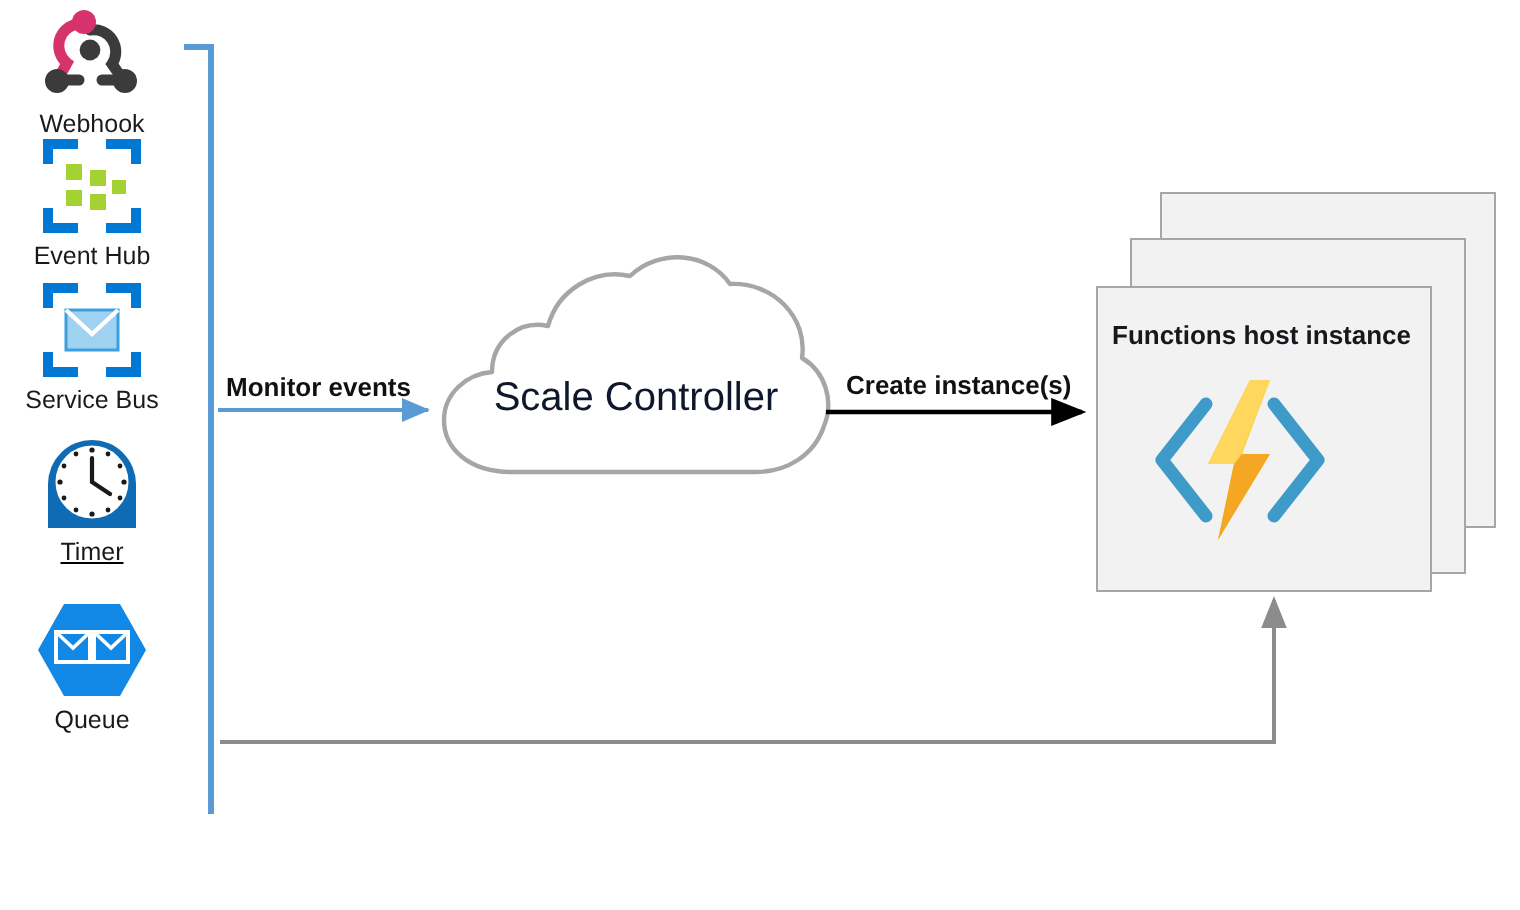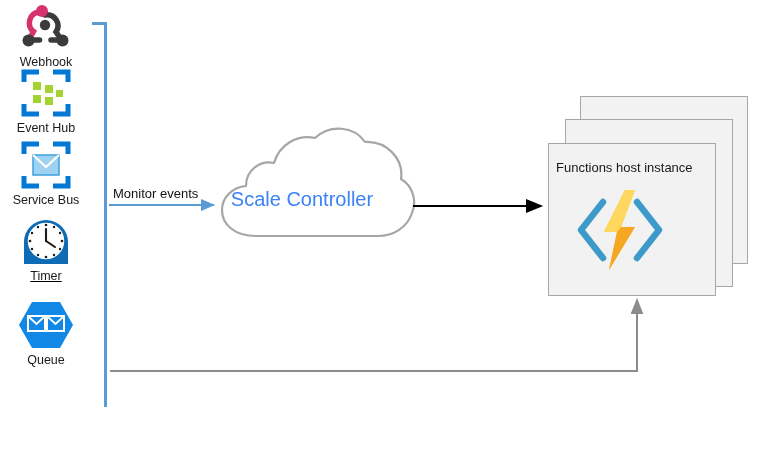--- a/index.html
+++ b/index.html
@@ -70,56 +70,56 @@
   
   .cloud {
     position: absolute;
     left: 218px;
     top: 118px;
     width: 200px;
     height: 132px;
   }
   .cloud-label {
     position: absolute;
-    left: 202px;
+    left: 218px;
     top: 188px;
     width: 200px;
     text-align: center;
     font-size: 20px;
-    color: #3b82f6;
+    color: #0f172a;
     white-space: nowrap;
   }
 
   
   .arrow-svg { position: absolute; overflow: visible; }
 
   .edge-label {
     position: absolute;
     font-size: 13px;
-    font-weight: normal;
+    font-weight: bold;
     color: #111111;
     white-space: nowrap;
   }
 
   
   .card {
     position: absolute;
     background: #f2f2f2;
     border: 1px solid #a6a6a6;
   }
   .card.back   { left: 580px; top:  96px; width: 166px; height: 166px; }
   .card.middle { left: 565px; top: 119px; width: 166px; height: 166px; }
   .card.front  { left: 548px; top: 143px; width: 166px; height: 151px; background:#f2f2f2; }
 
   .card-title {
     position: absolute;
     left: 556px;
     top: 160px;
     font-size: 13px;
-    font-weight: normal;
+    font-weight: bold;
     color: #15181c;
     white-space: nowrap;
   }
   .func-icon {
     position: absolute;
     left: 573px;
     top: 186px;
     width: 94px;
     height: 88px;
   }
@@ -246,20 +246,21 @@
   <div class="cloud-label">Scale Controller</div>
 
   <svg class="arrow-svg" style="left:412px; top:197px;" width="142" height="20">
     <defs>
       <marker id="mk-black" markerWidth="9" markerHeight="9" refX="7" refY="3.2" orient="auto">
         <path d="M0,0 L8,3.2 L0,6.4 z" fill="#000000"></path>
       </marker>
     </defs>
     <path d="M1 9 L129 9" stroke="#000000" stroke-width="2.2" fill="none" marker-end="url(#mk-black)"></path>
   </svg>
+  <div class="edge-label" style="left:423px; top:185px;">Create instance(s)</div>
 
   <div class="card back"></div>
   <div class="card middle"></div>
   <div class="card front"></div>
 
   <div class="card-title">Functions host instance</div>
 
   <svg class="func-icon" viewBox="0 0 94 88">
     <path d="M30 16 L8 44 L30 72" stroke="#3e9bc9" stroke-width="6.5" fill="none" stroke-linecap="round" stroke-linejoin="round"></path>
     <path d="M64 16 L86 44 L64 72" stroke="#3e9bc9" stroke-width="6.5" fill="none" stroke-linecap="round" stroke-linejoin="round"></path>

